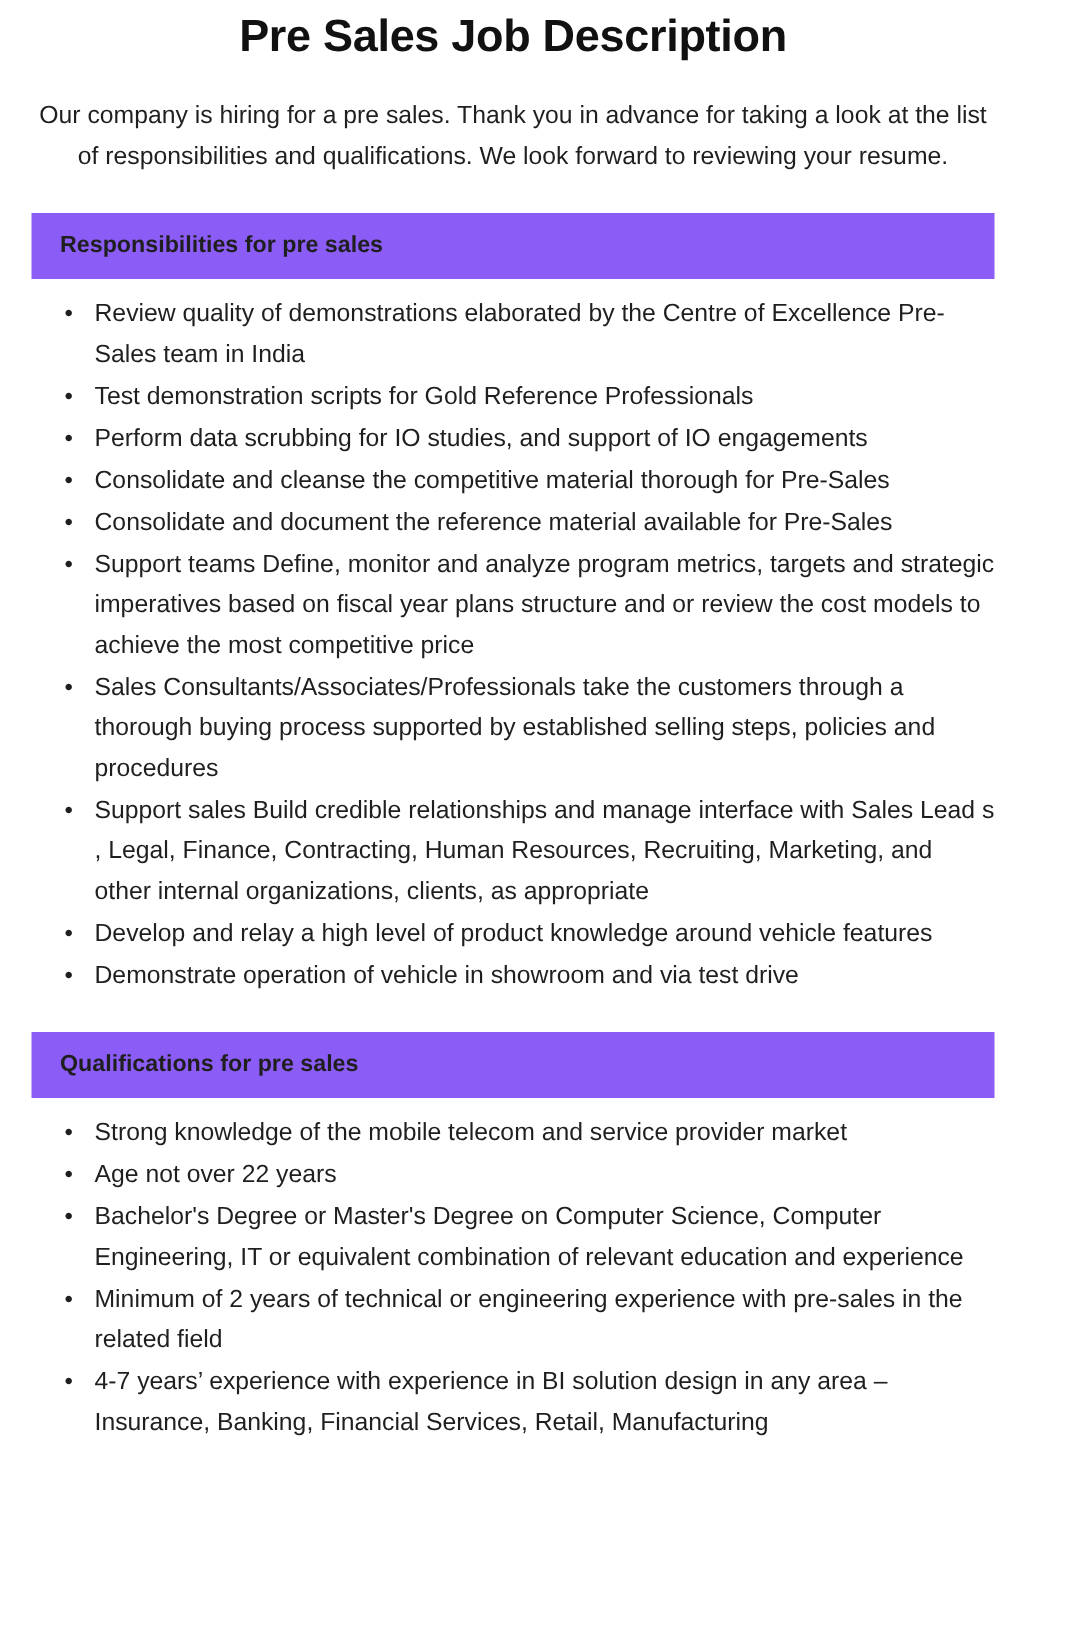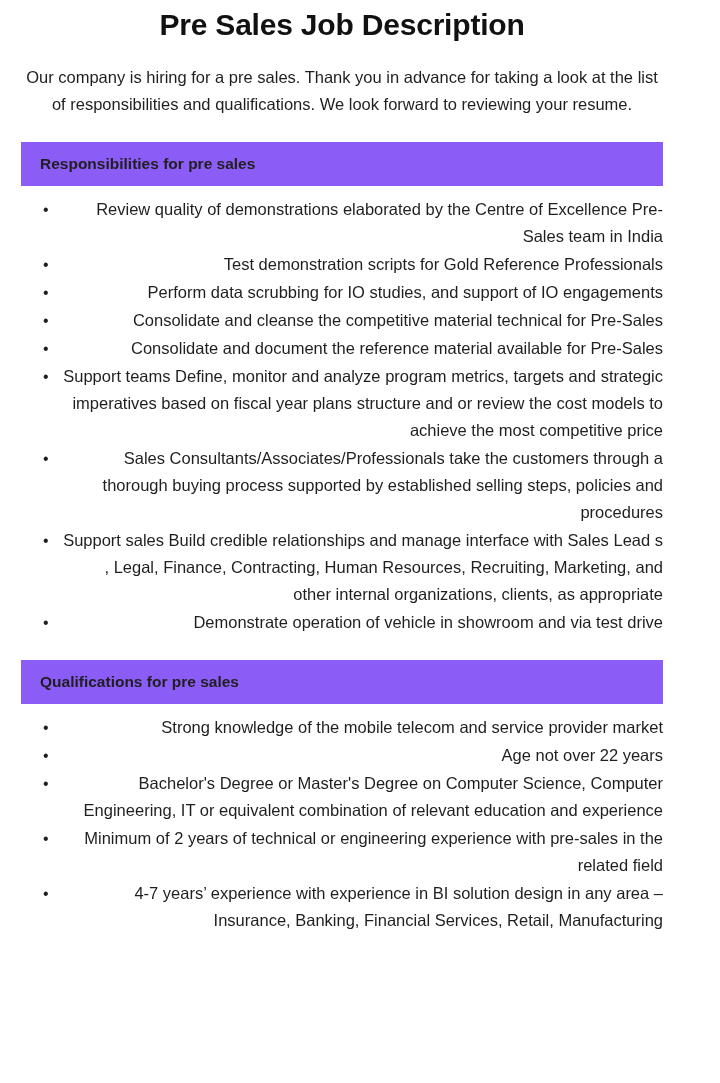--- a/index.html
+++ b/index.html
@@ -51,21 +51,20 @@
     margin: 0 0 0 0;
     padding: 0 0 0 20px;
   }
   ul.bullets li {
     position: relative;
     font-size: 16.5px;
     line-height: 27px;
     color: #1f1f1f;
     padding-left: 22px;
     margin-bottom: 1px;
-    text-align: right;
   }
   ul.bullets li::before {
     content: "\2022";
     position: absolute;
     left: 2px;
     top: 0;
     font-size: 16px;
     line-height: 27px;
     color: #1f1f1f;
   }
@@ -77,25 +76,26 @@
 
   <h1 class="doc-title">Pre Sales Job Description</h1>
 
   <p class="intro">Our company is hiring for a pre sales. Thank you in advance for taking a look at the list of responsibilities and qualifications. We look forward to reviewing your resume.</p>
 
   <div class="section-header">Responsibilities for pre sales</div>
   <ul class="bullets">
     <li>Review quality of demonstrations elaborated by the Centre of Excellence Pre-Sales team in India</li>
     <li>Test demonstration scripts for Gold Reference Professionals</li>
     <li>Perform data scrubbing for IO studies, and support of IO engagements</li>
-    <li>Consolidate and cleanse the competitive material technical for Pre-Sales</li>
+    <li>Consolidate and cleanse the competitive material thorough for Pre-Sales</li>
     <li>Consolidate and document the reference material available for Pre-Sales</li>
     <li>Support teams Define, monitor and analyze program metrics, targets and strategic imperatives based on fiscal year plans structure and or review the cost models to achieve the most competitive price</li>
     <li>Sales Consultants/Associates/Professionals take the customers through a thorough buying process supported by established selling steps, policies and procedures</li>
     <li>Support sales Build credible relationships and manage interface with Sales Lead s , Legal, Finance, Contracting, Human Resources, Recruiting, Marketing, and other internal organizations, clients, as appropriate</li>
+    <li>Develop and relay a high level of product knowledge around vehicle features</li>
     <li>Demonstrate operation of vehicle in showroom and via test drive</li>
   </ul>
 
   <div class="section-header second">Qualifications for pre sales</div>
   <ul class="bullets">
     <li>Strong knowledge of the mobile telecom and service provider market</li>
     <li>Age not over 22 years</li>
     <li>Bachelor's Degree or Master's Degree on Computer Science, Computer Engineering, IT or equivalent combination of relevant education and experience</li>
     <li>Minimum of 2 years of technical or engineering experience with pre-sales in the related field</li>
     <li>4-7 years’ experience with experience in BI solution design in any area – Insurance, Banking, Financial Services, Retail, Manufacturing</li>

